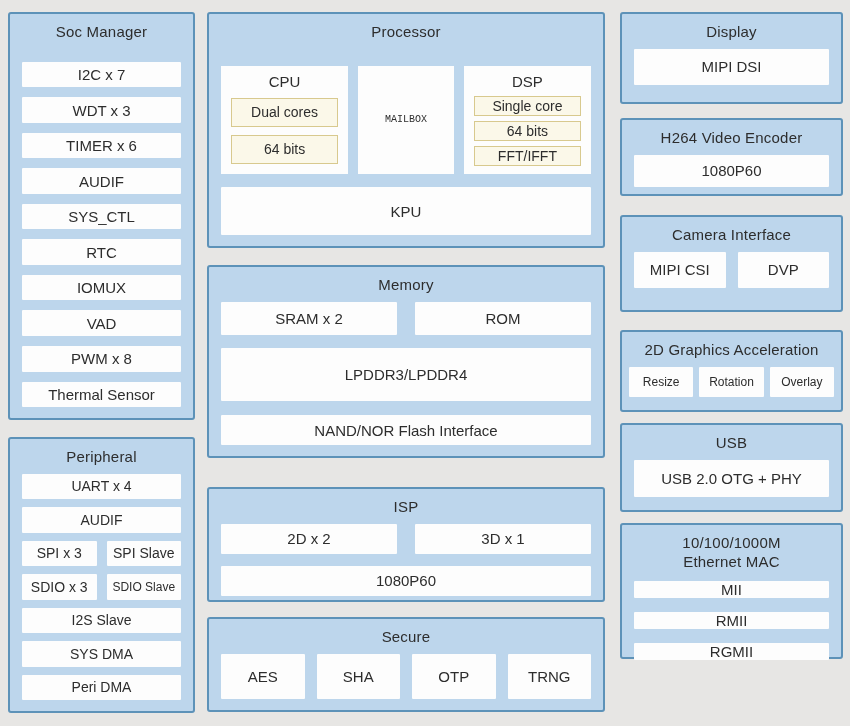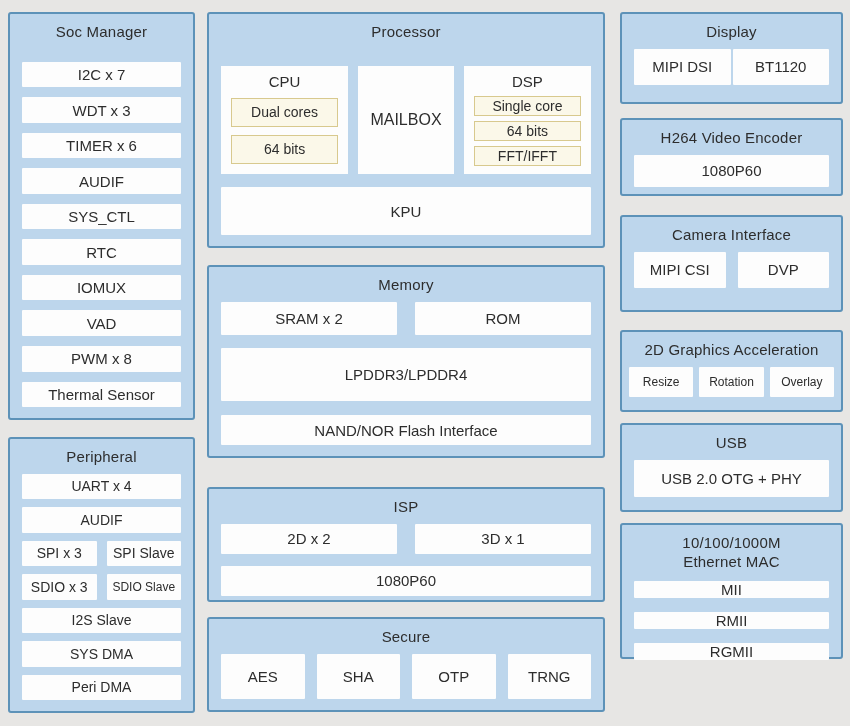--- a/index.html
+++ b/index.html
@@ -59,21 +59,21 @@
   .b-peripheral .stack{gap:8px;}
   .b-peripheral .row{gap:10px;flex:1;}
   .b-peripheral .box{font-size:14px;}
   .fs-small{font-size:12px !important;}
 
   
   .b-processor{height:236px;}
   .proc-row{display:flex;gap:10px;flex:1;margin-top:17px;}
   .proc-unit{background:var(--box-bg);display:flex;flex-direction:column;align-items:center;padding:3px 10px 8px;box-sizing:border-box;}
   .proc-cpu,.proc-dsp{flex:1.12;}
-  .proc-mailbox{flex:1;background:var(--box-bg);display:flex;align-items:center;justify-content:center;font-size:16px;}
+  .proc-mailbox{flex:1;background:var(--box-bg);display:flex;align-items:center;justify-content:center;font-size:10px;font-family:Liberation Mono, monospace;}
   .proc-unit-title{font-size:15px;padding:4px 0 6px;}
   .unit-tags{flex:1;width:100%;display:flex;flex-direction:column;justify-content:space-evenly;gap:6px;}
   .proc-cpu .tag{height:29px;}
   .proc-dsp .unit-tags{gap:5px;justify-content:space-between;}
   .proc-dsp .tag{height:24px;flex:1;}
   .kpu-box{height:48px;margin-top:13px;flex:0 0 auto;}
 
   .b-memory{height:193px;margin-top:17px;}
   .b-memory .row{gap:18px;height:33px;flex:0 0 auto;}
   .mem-wide1{flex:1;margin-top:13px;}
@@ -201,21 +201,20 @@
     </div>
 
   </div>
 
   <div class="col col-right">
 
     <div class="block b-display">
       <div class="block-title">Display</div>
       <div class="row">
         <div class="box">MIPI DSI</div>
-        <div class="box">BT1120</div>
       </div>
     </div>
 
     <div class="block b-h264">
       <div class="block-title">H264 Video Encoder</div>
       <div class="box h264-box">1080P60</div>
     </div>
 
     <div class="block b-camera">
       <div class="block-title">Camera Interface</div>

